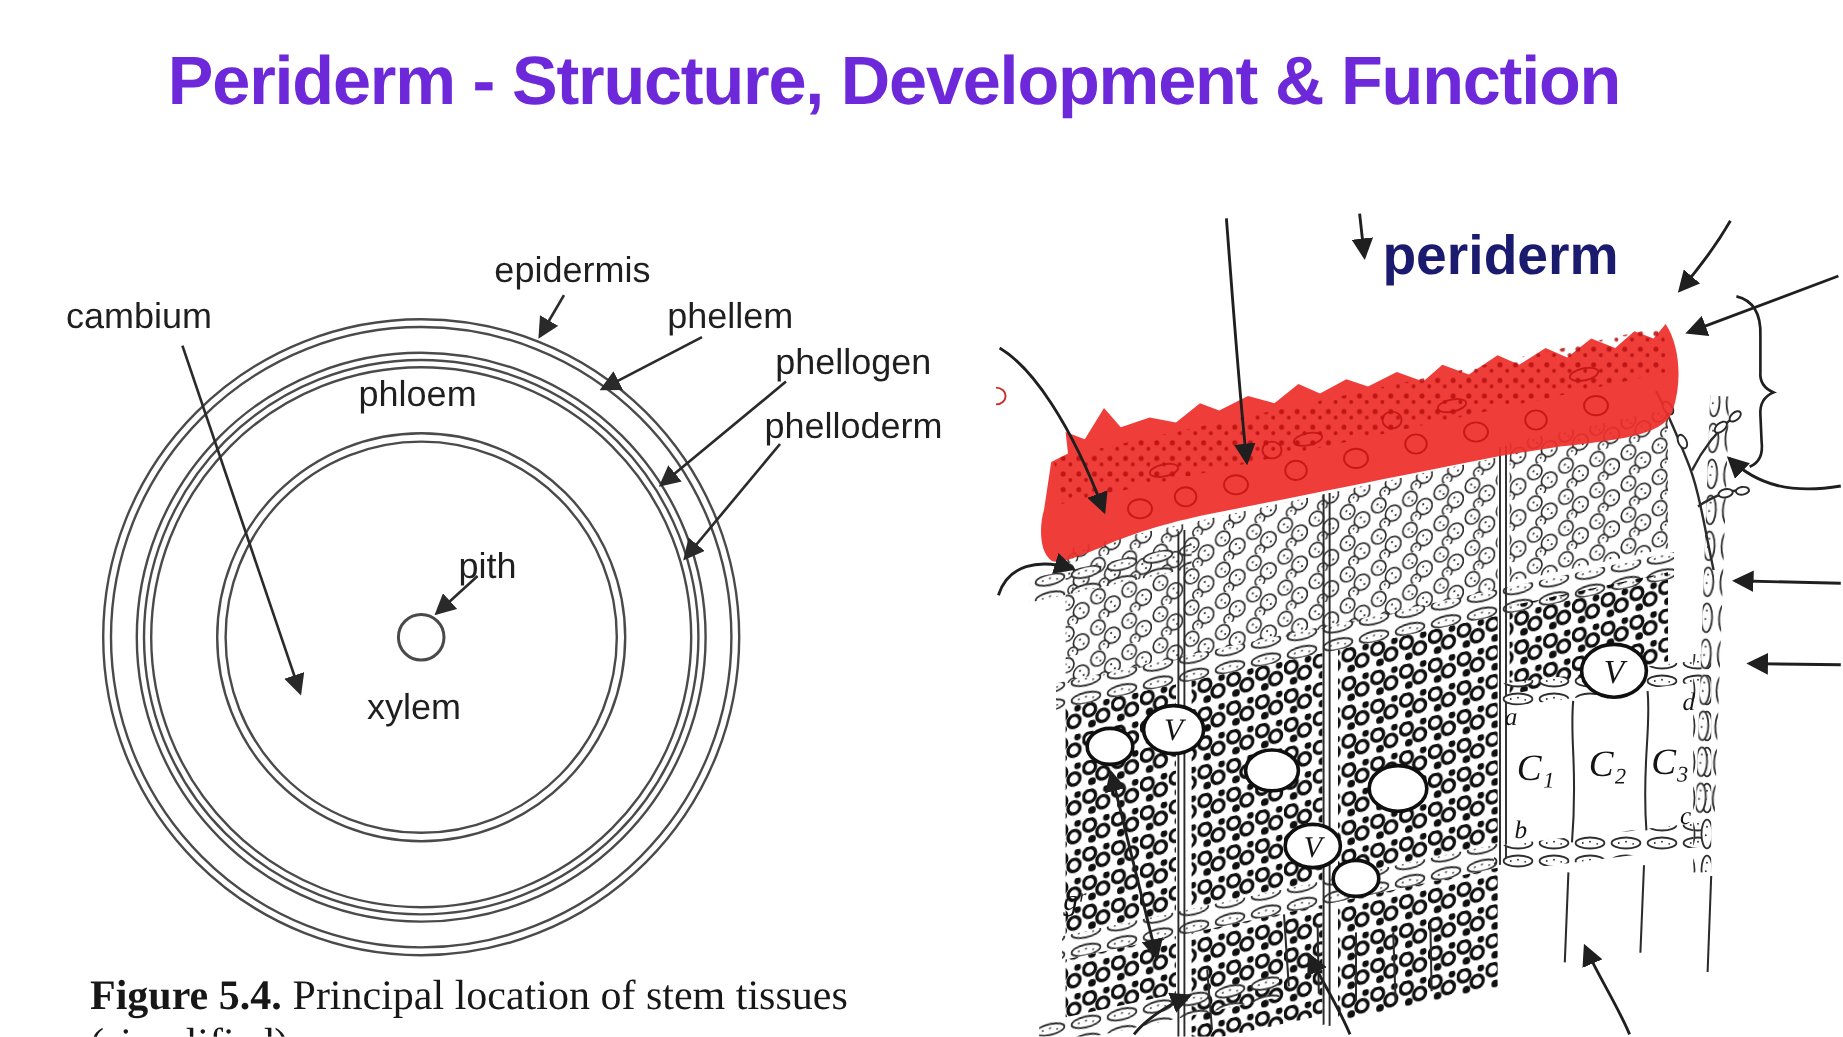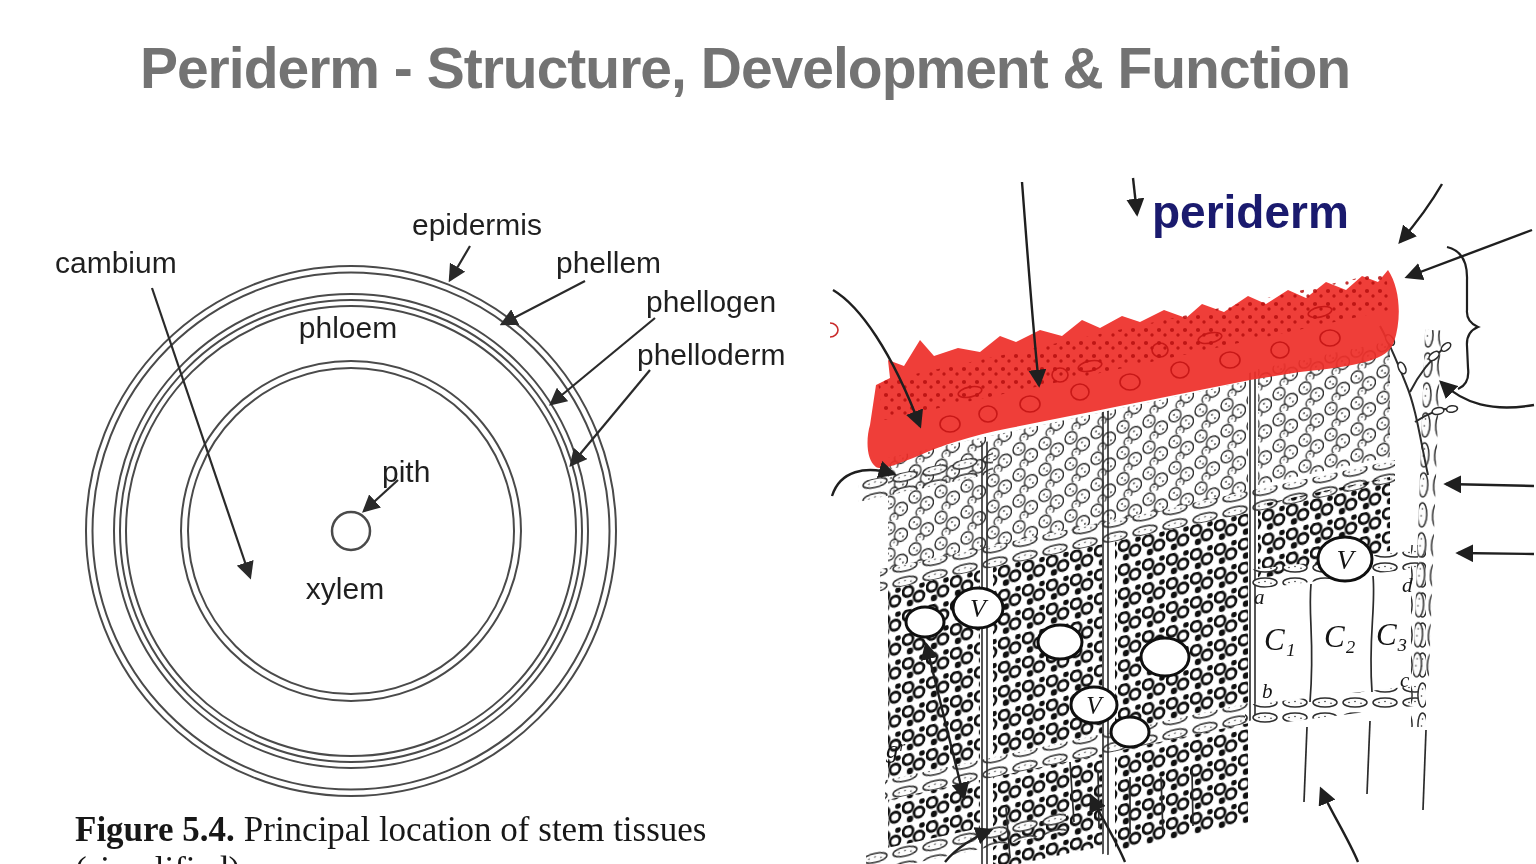--- a/index.html
+++ b/index.html
@@ -3,21 +3,21 @@
 <meta charset="utf-8">
 <style>
   html,body{margin:0;padding:0;}
   body{
     width:1536px;height:864px;position:relative;overflow:hidden;
     background:#ffffff;font-family:"Liberation Sans",sans-serif;
   }
   .slide-title{
     position:absolute;top:22px;left:0;width:1490px;margin:0;
     text-align:center;font-weight:700;font-size:57px;line-height:1.62;
-    color:#737373;letter-spacing:-1px;
+    color:#6d28d9;letter-spacing:-1px;
   }
   .left-figure{position:absolute;left:0px;top:195px;width:830px;height:620px;}
   .right-figure{position:absolute;left:830px;top:170px;width:706px;height:694px;}
   .figure-caption{
     position:absolute;left:75px;top:810px;width:760px;
     font-family:"Liberation Serif",serif;font-size:35px;color:#171717;
   }
   .figure-caption .cap-bold{font-weight:700;}
   .figure-caption .cap-rest{margin-left:9px;}
   svg text{user-select:none;}

